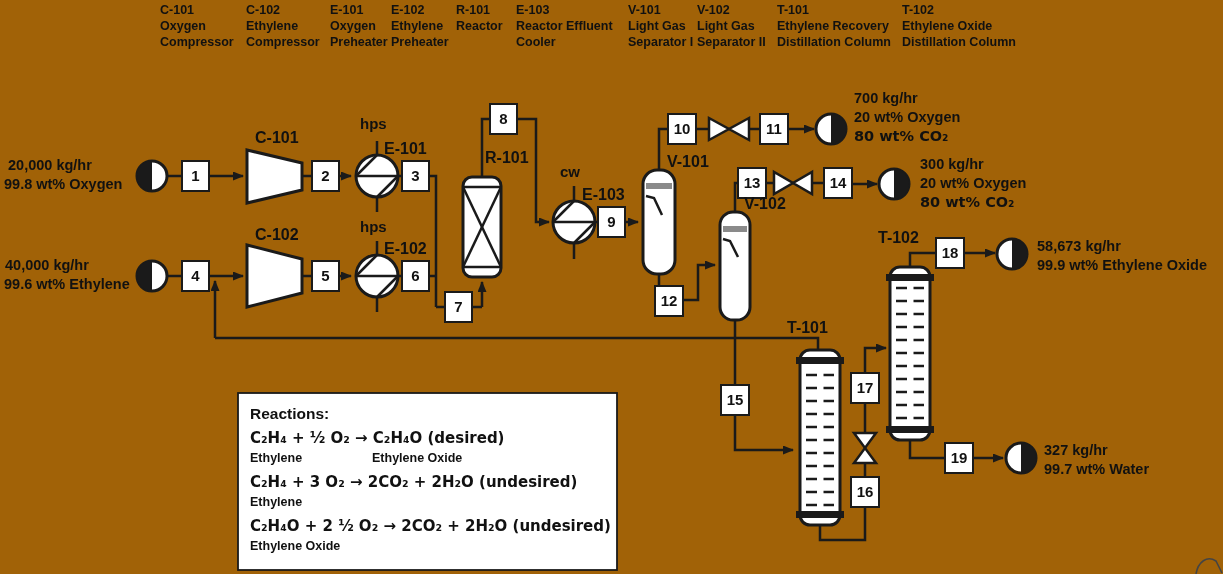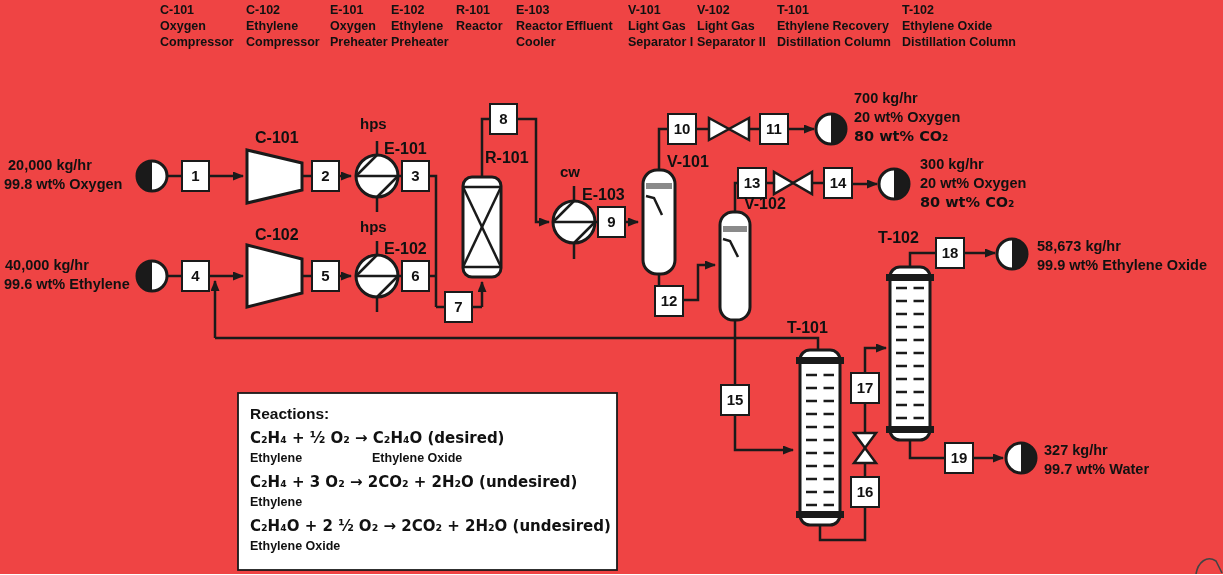--- a/index.html
+++ b/index.html
@@ -1,16 +1,16 @@
 <!DOCTYPE html>
 <html><head>
 <meta charset="utf-8">
 <style>
   html,body{margin:0;padding:0;background:#ffffff;}
-  .stage{position:relative;width:1223px;height:574px;background:#ef4444;overflow:hidden;
+  .stage{position:relative;width:1223px;height:574px;background:#a16207;overflow:hidden;
          font-family:"Liberation Sans",sans-serif;}
   svg text{font-family:"Liberation Sans",sans-serif;fill:#111;font-weight:600;}
   text.hdr{font-size:12.5px;}
   text.tag{font-size:16px;font-weight:700;}
   text.util{font-size:15px;font-weight:700;}
   text.ann{font-size:14.5px;}
   text.annsub{font-size:14.5px;font-family:"DejaVu Sans","Liberation Sans",sans-serif;}
   text.snum{font-size:15px;font-weight:700;text-anchor:middle;}
   text.rxt{font-size:15px;font-family:"DejaVu Sans","Liberation Sans",sans-serif;font-weight:600;}
   text.rxl{font-size:12.5px;}

